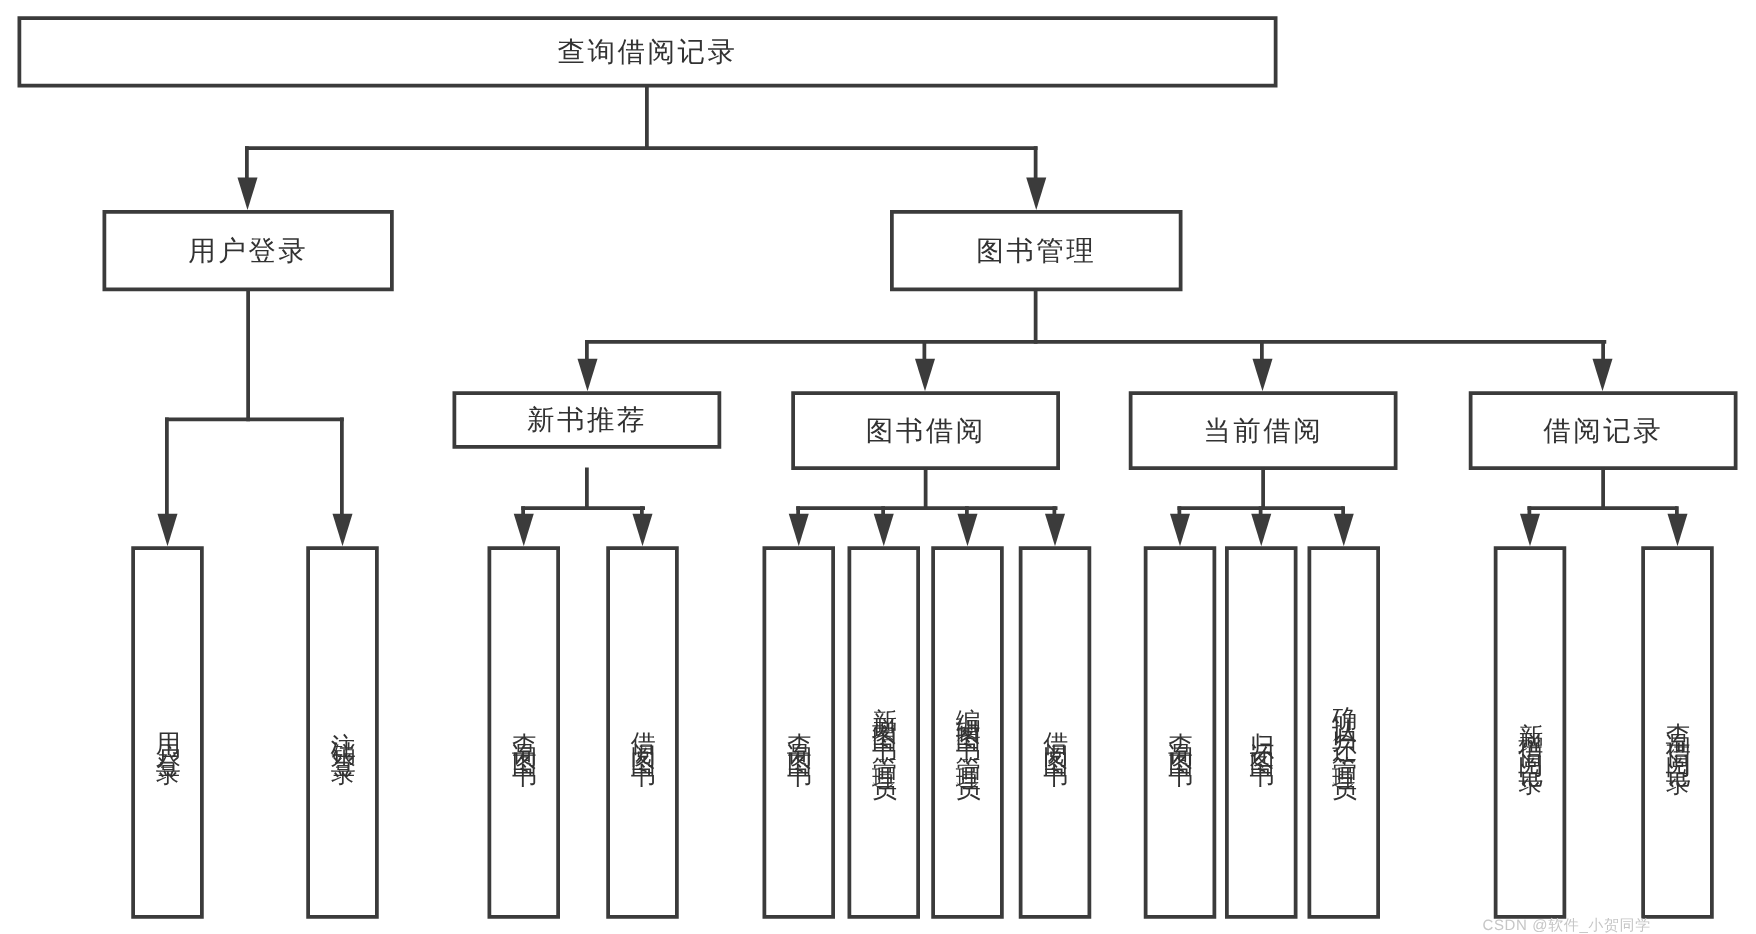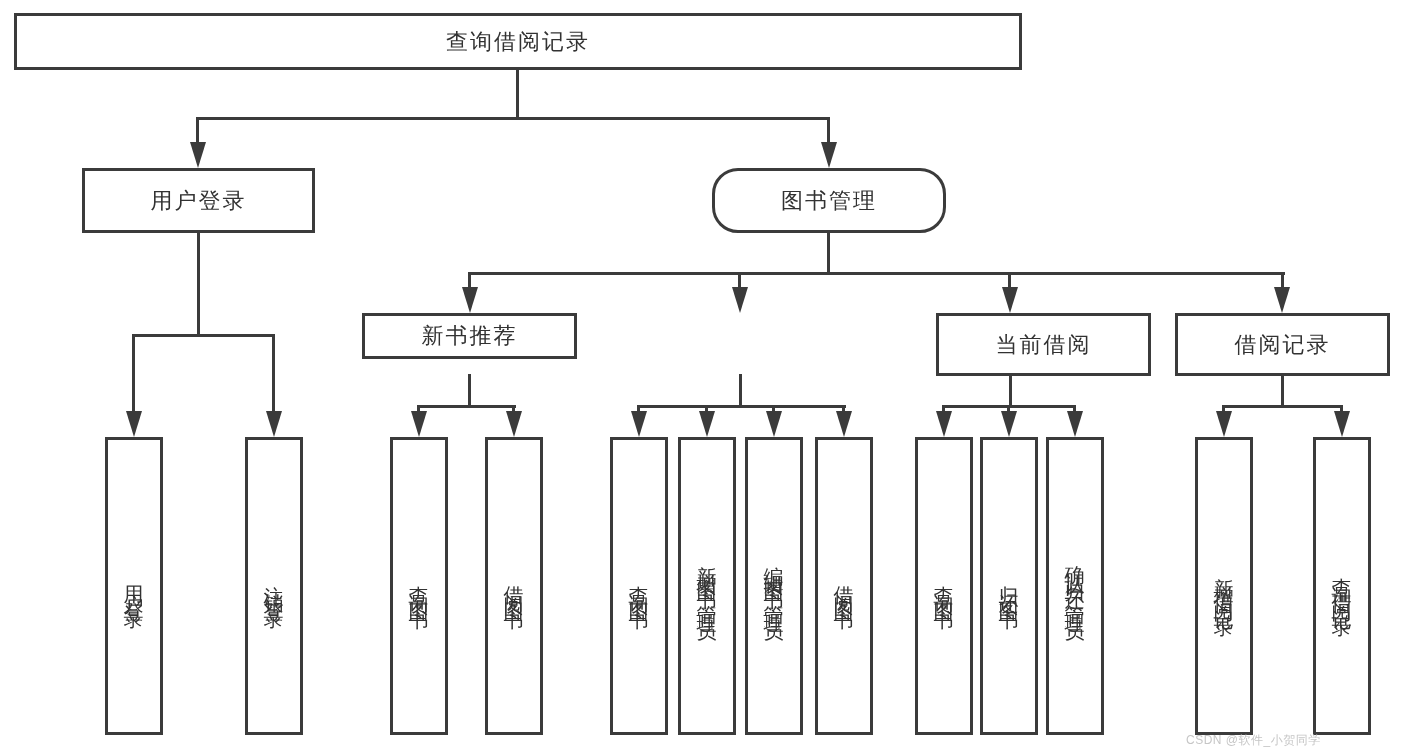--- a/index.html
+++ b/index.html
@@ -68,42 +68,43 @@
   <div class="node h-node" style="left:14px; top:13px; width:1008px; height:57px;">查询借阅记录</div>
 
   <div class="line" style="left:516px; top:68px; width:3px; height:52px;"></div>
   <div class="line" style="left:196px; top:117px; width:634px; height:3px;"></div>
   <div class="line" style="left:196px; top:117px; width:3px; height:28px;"></div>
   <div class="line" style="left:827px; top:117px; width:3px; height:28px;"></div>
   <div class="arrow" style="left:190px; top:142px;"></div>
   <div class="arrow" style="left:821px; top:142px;"></div>
 
   <div class="node h-node" style="left:82px; top:168px; width:233px; height:65px;">用户登录</div>
-  <div class="node h-node" style="left:712px; top:168px; width:234px; height:65px;border-radius:26px;">图书管理</div>
+  <div class="node h-node" style="left:712px; top:168px; width:234px; height:65px;">图书管理</div>
 
   <div class="line" style="left:197px; top:231px; width:3px; height:106px;"></div>
   <div class="line" style="left:132px; top:334px; width:143px; height:3px;"></div>
   <div class="line" style="left:132px; top:334px; width:3px; height:80px;"></div>
   <div class="line" style="left:272px; top:334px; width:3px; height:80px;"></div>
   <div class="arrow" style="left:126px; top:411px;"></div>
   <div class="arrow" style="left:266px; top:411px;"></div>
 
   <div class="line" style="left:827px; top:231px; width:3px; height:44px;"></div>
   <div class="line" style="left:468px; top:272px; width:817px; height:3px;"></div>
   <div class="line" style="left:468px; top:272px; width:3px; height:18px;"></div>
   <div class="line" style="left:738px; top:272px; width:3px; height:18px;"></div>
   <div class="line" style="left:1008px; top:272px; width:3px; height:18px;"></div>
   <div class="line" style="left:1281px; top:272px; width:3px; height:18px;"></div>
   <div class="arrow" style="left:462px; top:287px;"></div>
   <div class="arrow" style="left:732px; top:287px;"></div>
   <div class="arrow" style="left:1002px; top:287px;"></div>
   <div class="arrow" style="left:1274px; top:287px;"></div>
 
   <div class="node h-node" style="left:362px; top:313px; width:215px; height:46px;">新书推荐</div>
-  <div class="node h-node" style="left:936px; top:313px; width:215px; height:63px;">当前借阅</div>
+  <div class="node h-node" style="left:633px; top:313px; width:215px; height:63px;">图书借阅</div>
+  <div class="node h-node" style="left:903px; top:313px; width:215px; height:63px;">当前借阅</div>
   <div class="node h-node" style="left:1175px; top:313px; width:215px; height:63px;">借阅记录</div>
 
   <div class="line" style="left:468px; top:374px; width:3px; height:33px;"></div>
   <div class="line" style="left:417px; top:405px; width:99px; height:3px;"></div>
   <div class="line" style="left:417px; top:405px; width:3px; height:10px;"></div>
   <div class="line" style="left:512px; top:405px; width:3px; height:10px;"></div>
   <div class="arrow" style="left:411px; top:411px;"></div>
   <div class="arrow" style="left:506px; top:411px;"></div>
 
   <div class="line" style="left:739px; top:374px; width:3px; height:33px;"></div>

